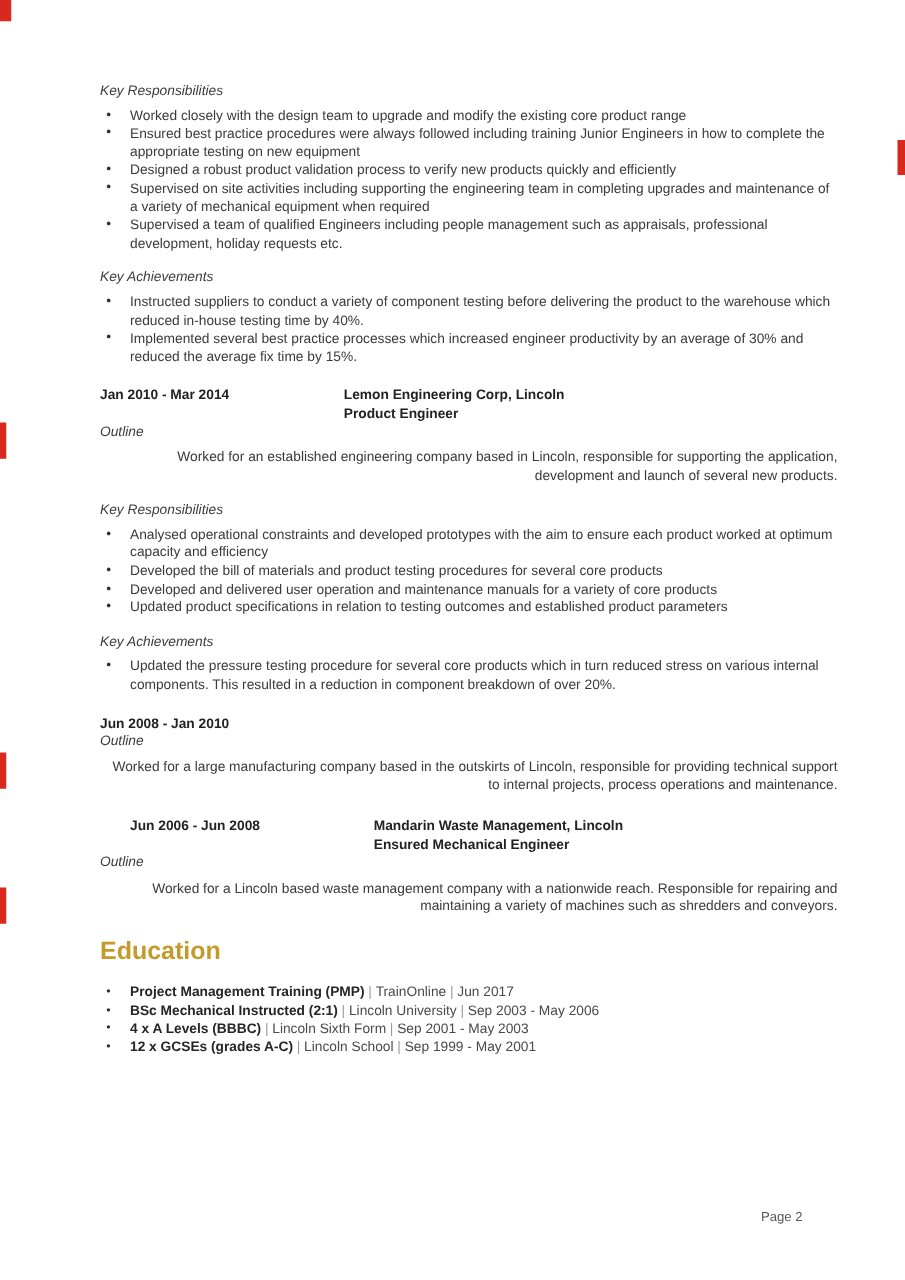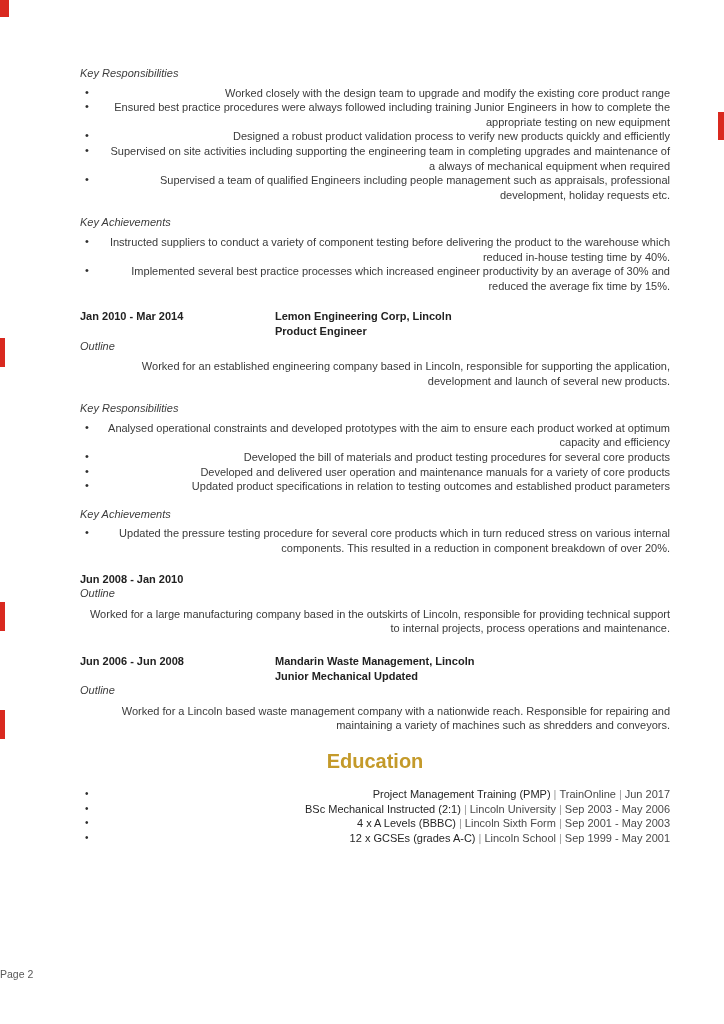--- a/index.html
+++ b/index.html
@@ -5,34 +5,34 @@
   html,body{margin:0;padding:0;}
   body{
     width:724px;height:1024px;background:#ffffff;overflow:hidden;position:relative;
     font-family:"Liberation Sans","DejaVu Sans",sans-serif;
     color:#3a3a3a;-webkit-font-smoothing:antialiased;
   }
   .content{position:absolute;left:80px;top:66px;width:590px;font-size:11px;line-height:14.6px;}
   .lbl{font-style:italic;color:#3c3c3c;margin-top:13px;}
   .lbl.first{margin-top:0;}
   .lbl.tight{margin-top:0;}
-  ul{list-style:none;margin:5px 0 0 0;padding:0;text-align:right;}
+  ul{list-style:none;margin:5px 0 0 0;padding:0;}
   li{position:relative;padding-left:24px;margin:0;}
   li::before{content:"\2022";position:absolute;left:5px;top:-1px;color:#2e2e2e;}
   p{margin:6px 0 0 0;text-align:right;}
   .job-head{display:flex;margin-top:16px;font-weight:700;color:#222222;}
-  .job-head.wide{margin-top:18px;}
+  .job-head.wide{margin-top:18px;margin-left:24px;}
   .job-dates{width:195px;flex:none;}
-  .edu-heading{margin:15px 0 0 0;font-size:20px;line-height:26px;font-weight:700;text-align:center;color:#c49a2a;}
+  .edu-heading{margin:15px 0 0 0;font-size:20px;line-height:26px;font-weight:700;color:#c49a2a;}
   .edu-list{margin-top:13px;}
   .edu-list li::before{top:0;font-size:10px;}
-  .edu-b{font-weight:400;color:#262626;}
+  .edu-b{font-weight:700;color:#262626;}
   .edu-r{color:#4a4a4a;}
   .pipe{color:#9a9a9a;margin:0 3px;}
-  .footer{position:absolute;left:0;top:968px;width:642px;text-align:left;
+  .footer{position:absolute;left:0;top:968px;width:642px;text-align:right;
     font-size:10.5px;color:#585858;}
   .mark{position:absolute;background:#d9291f;}
   .mark-corner{left:0;top:0;width:9px;height:17px;}
   .mark-right{right:0;top:112px;width:6px;height:28px;}
   .mark-left-1{left:0;top:338px;width:5px;height:29px;}
   .mark-left-2{left:0;top:602px;width:5px;height:29px;}
   .mark-left-3{left:0;top:710px;width:5px;height:29px;}
 </style>
 </head>
 <body>
@@ -44,21 +44,21 @@
 <div class="mark mark-left-3"></div>
 
 <main class="content">
 
   <section>
     <div class="lbl first">Key Responsibilities</div>
     <ul>
       <li>Worked closely with the design team to upgrade and modify the existing core product range</li>
       <li>Ensured best practice procedures were always followed including training Junior Engineers in how to complete the appropriate testing on new equipment</li>
       <li>Designed a robust product validation process to verify new products quickly and efficiently</li>
-      <li>Supervised on site activities including supporting the engineering team in completing upgrades and maintenance of a always of mechanical equipment when required</li>
+      <li>Supervised on site activities including supporting the engineering team in completing upgrades and maintenance of a variety of mechanical equipment when required</li>
       <li>Supervised a team of qualified Engineers including people management such as appraisals, professional development, holiday requests etc.</li>
     </ul>
     <div class="lbl">Key Achievements</div>
     <ul>
       <li>Instructed suppliers to conduct a variety of component testing before delivering the product to the warehouse which reduced in-house testing time by 40%.</li>
       <li>Implemented several best practice processes which increased engineer productivity by an average of 30% and reduced the average fix time by 15%.</li>
     </ul>
   </section>
 
   <section>
@@ -90,21 +90,21 @@
     </div>
     <div class="lbl tight">Outline</div>
     <p>Worked for a large manufacturing company based in the outskirts of Lincoln, responsible for providing technical support to internal projects, process operations and maintenance.</p>
   </section>
 
   <section>
     <div class="job-head wide">
       <div class="job-dates">Jun 2006 - Jun 2008</div>
       <div class="job-org">
         <div>Mandarin Waste Management, Lincoln</div>
-        <div>Junior Mechanical Updated</div>
+        <div>Ensured Mechanical Engineer</div>
       </div>
     </div>
     <div class="lbl tight">Outline</div>
     <p>Worked for a Lincoln based waste management company with a nationwide reach. Responsible for repairing and maintaining a variety of machines such as shredders and conveyors.</p>
   </section>
 
   <section>
     <h2 class="edu-heading">Education</h2>
     <ul class="edu-list">
       <li>

